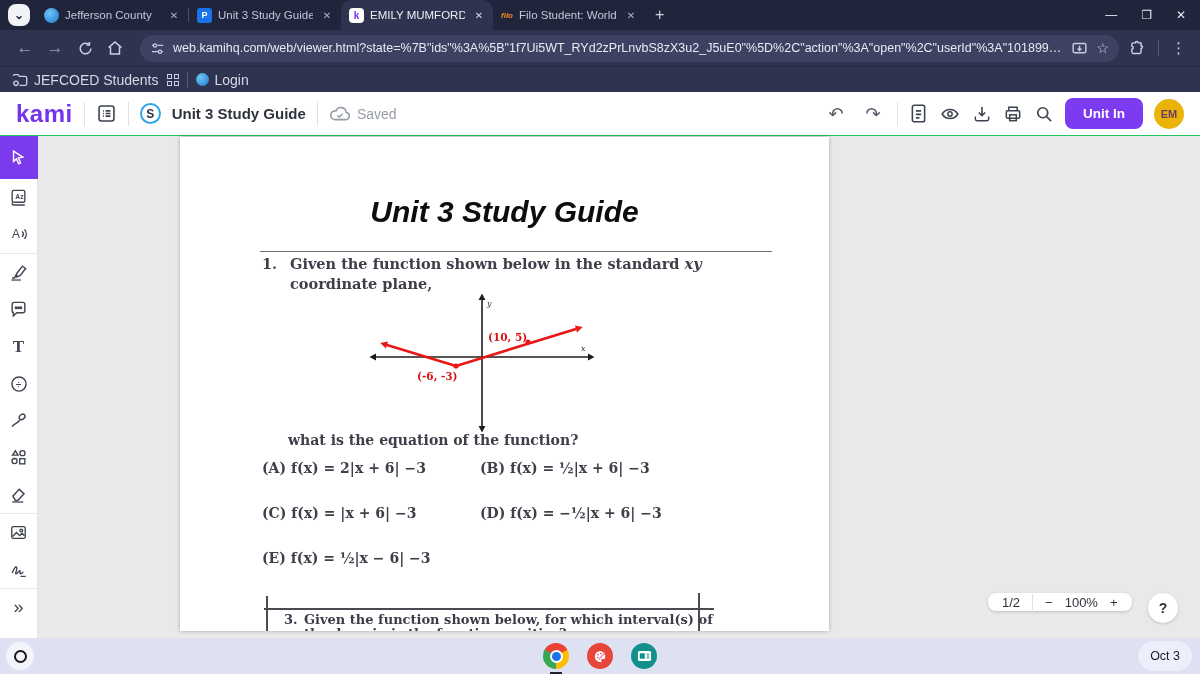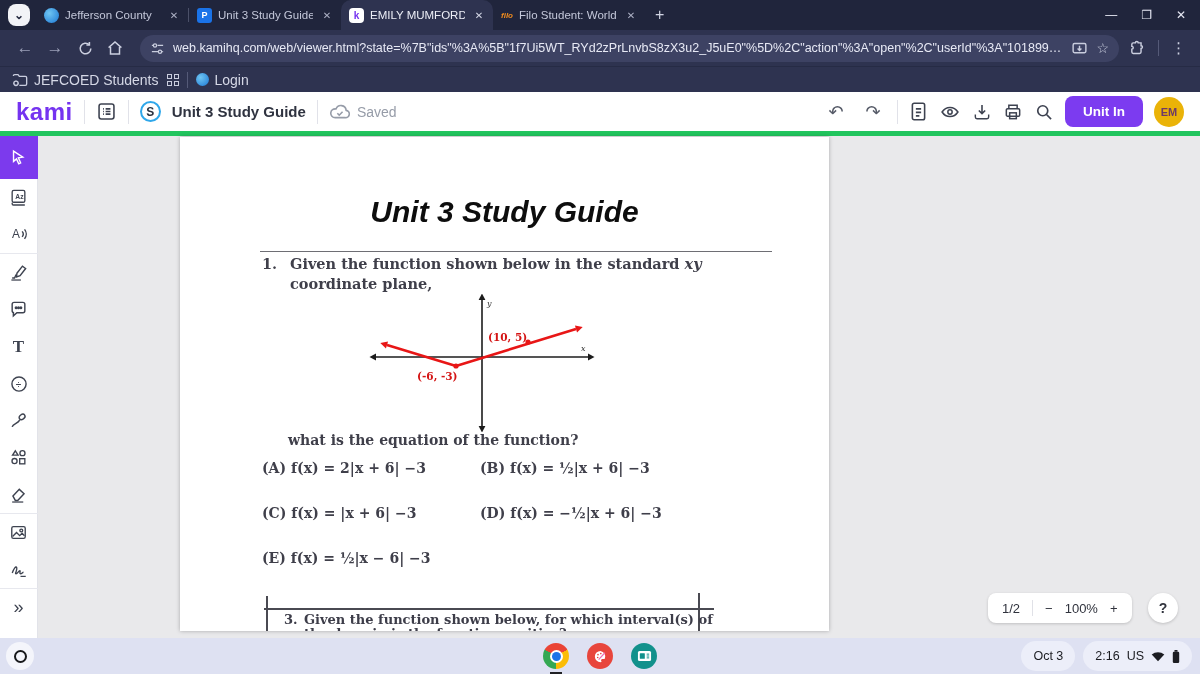--- a/index.html
+++ b/index.html
@@ -48,21 +48,21 @@
   .bookmarks { position:absolute; top:66px; left:0; width:1200px; height:26px;
     background:#2e3350; display:flex; align-items:center; gap:8px; padding:0 12px;
     border-top:1px solid #262b45; }
   .bmitem { display:flex; align-items:center; gap:6px; color:#d5d8e6; font-size:14px; }
   .bmdot { width:13px; height:13px; border-radius:50%;
     background:radial-gradient(circle at 35% 35%, #6fc5f2, #1c78d4); }
   .appsgrid { display:grid; grid-template-columns:5px 5px; grid-gap:2px; }
   .appsgrid i { width:5px; height:5px; border:1.4px solid #c9cdde; display:block; }
   
   .kamibar { position:absolute; top:92px; left:0; width:1200px; height:44px; background:#ffffff;
-    border-bottom:5px solid #22c55e; display:flex; align-items:center; gap:11px; padding:0 16px;justify-content:space-between; }
+    border-bottom:1px solid #22c55e; display:flex; align-items:center; gap:11px; padding:0 16px;justify-content:space-between; }
   .kamilogo { font-size:24px; font-weight:700; color:#7533f0; letter-spacing:.5px; line-height:1; }
   .vsep { width:1px; height:24px; background:#e1e2e9; }
   .toolicon { color:#3d4250; display:flex; align-items:center; }
   .s-badge { width:21px; height:21px; border-radius:50%; border:2px solid #2fa7ea; color:#2b3240;
     font-size:12px; font-weight:700; display:flex; align-items:center; justify-content:center; }
   .doctitle { font-size:15px; font-weight:700; color:#2f3340; }
   .saved { display:flex; align-items:center; gap:7px; color:#969ca8; font-size:14px; }
   .spacer { flex:1; }
   .histbtn { font-size:18px; color:#565b68; width:26px; text-align:center;
     font-family:"DejaVu Sans", sans-serif; }
@@ -91,21 +91,21 @@
     border-top:1.6px solid #6e6e74; }
   .qnum { position:absolute; font-weight:700; font-size:14.5px; }
   .qline { position:absolute; font-weight:700; font-size:14.5px; white-space:nowrap; }
   .math-it { font-style:italic; }
   .prompt { position:absolute; left:108px; top:295px; font-weight:700; font-size:14px;text-align:right; }
   .opt { position:absolute; font-weight:700; font-size:14px; white-space:nowrap; }
   .graphbox { position:absolute; left:188px; top:157px; width:270px; height:138px; }
   .q3line { position:absolute; font-weight:700; font-size:13px; white-space:nowrap; color:#3d3d49; }
   .tbl-line { position:absolute; background:#4a4a52; }
   
-  .pagepill { position:absolute; left:988px; top:593px; height:30px; background:#fff;
+  .pagepill { position:absolute; left:988px; top:593px; height:18px; background:#fff;
     border-radius:8px; box-shadow:0 1px 3px rgba(0,0,0,.18); display:flex; align-items:center;
     gap:12px; padding:0 14px; font-size:13px; color:#30333d; }
   .pagepill .div { width:1px; height:16px; background:#e0e1e7; }
   .helpbtn { position:absolute; left:1148px; top:593px; width:30px; height:30px; background:#fff;
     border-radius:50%; box-shadow:0 1px 3px rgba(0,0,0,.18); display:flex; align-items:center;
     justify-content:center; font-size:14px; font-weight:700; color:#30333d; }
   
   .taskbar { position:absolute; top:638px; left:0; width:1200px; height:36px; background:#dee1f2;
     display:flex; align-items:center; }
   .launcher { position:absolute; left:6px; top:4px; width:28px; height:28px; border-radius:50%;
@@ -467,25 +467,14 @@
         <rect x="4.5" y="5" width="8" height="9" rx="1" fill="#12918c"></rect>
         <path d="M15.5 6.5h4M15.5 9.5h4M15.5 12.5h4" stroke="#12918c" stroke-width="1.6"></path>
       </svg>
     </div>
   </div>
 
   <div class="tray">
     <div class="traychip">
       <span>Oct 3</span>
     </div>
-    <div class="traychip">
-      <span>2:16</span>
-      <span>US</span>
-      <svg width="14" height="11" viewBox="0 0 16 12">
-        <path d="M8 11.5 0.8 3.6A11.3 11.3 0 0 1 8 1a11.3 11.3 0 0 1 7.2 2.6z" fill="#1c1d22"></path>
-      </svg>
-      <svg width="8" height="13" viewBox="0 0 10 16">
-        <rect x="3" y="0" width="4" height="2" rx="0.5" fill="#1c1d22"></rect>
-        <rect x="1" y="2" width="8" height="14" rx="1.5" fill="#1c1d22"></rect>
-      </svg>
-    </div>
   </div>
 </div>
 
 </body></html>

